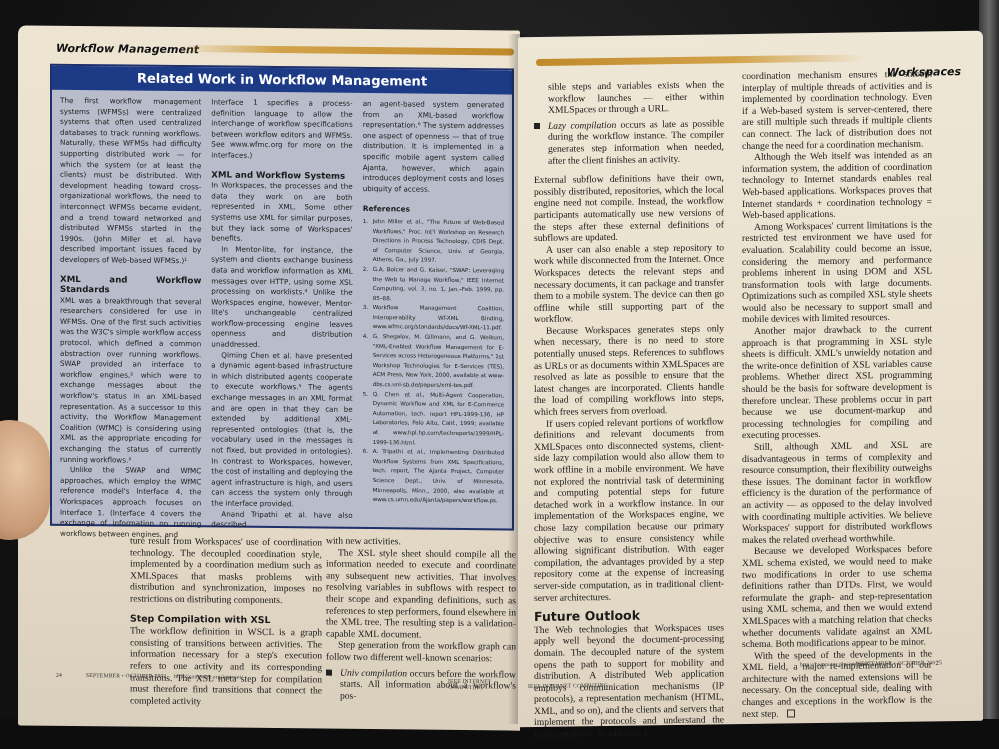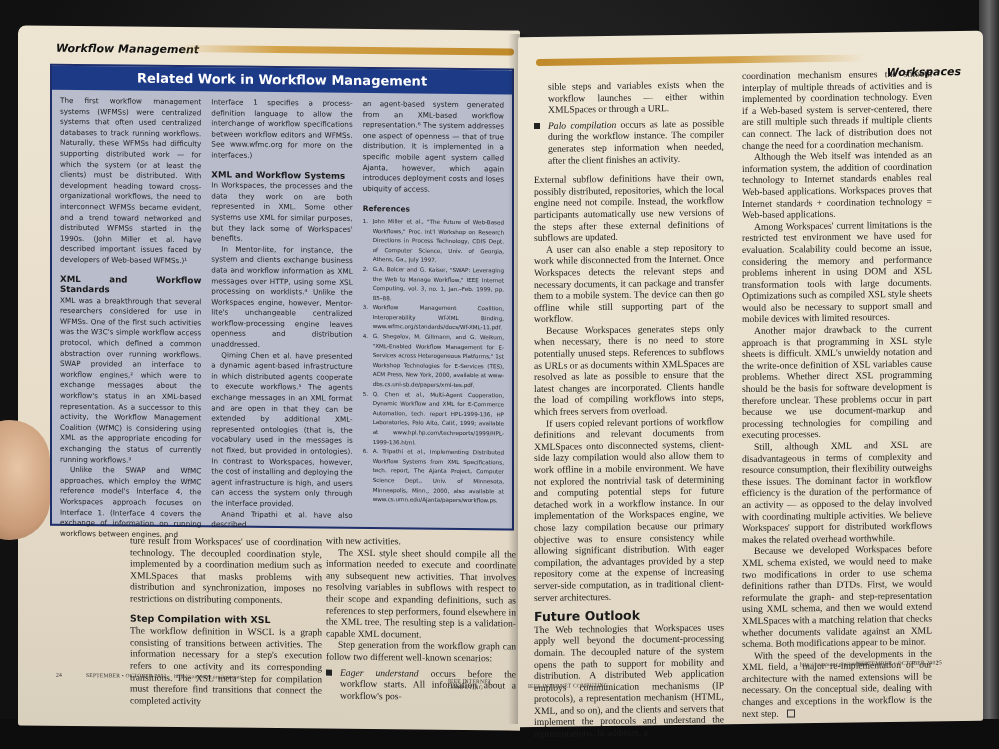--- a/index.html
+++ b/index.html
@@ -113,21 +113,21 @@
     <h3>Step Compilation with XSL</h3>
     <p>The workflow definition in WSCL is a graph consisting of transitions between activities. The information necessary for a step's execution refers to one activity and its corresponding transitions. The XSL meta step for compilation must therefore find transitions that connect the completed activity</p>
   </div>
 
   <div class="body-col" style="left:308px; top:506px; width:190px;">
     <p>with new activities.</p>
     <p class="indent">The XSL style sheet should compile all the information needed to execute and coordinate any subsequent new activities. That involves resolving variables in subflows with respect to their scope and expanding definitions, such as references to step performers, found elsewhere in the XML tree. The resulting step is a validation-capable XML document.</p>
     <p class="indent">Step generation from the workflow graph can follow two different well-known scenarios:</p>
     <div class="bullet">
       <span class="sq"></span>
-      <span><em>Eager understand</em><span> occurs before the workflow starts. All information about a workflow's pos-</span></span>
+      <span><em>Univ compilation</em><span> occurs before the workflow starts. All information about a workflow's pos-</span></span>
     </div>
   </div>
 
   <div class="folio" style="left:38px; top:646px;">24</div>
   <div class="folio" style="left:68px; top:646px;">SEPTEMBER • OCTOBER 2002</div>
   <div class="folio" style="left:156px; top:646px;">http://computer.org/internet/</div>
   <div class="folio" style="left:430px; top:648px;">IEEE INTERNET COMPUTING</div>
 </div>
 
 <div class="gutter"></div>
@@ -136,21 +136,21 @@
   <div class="gold-bar gb-right"></div>
   <div class="running-head rh-right">Workspaces</div>
 
   <div class="body-col" style="left:16px; top:44px; width:190px;">
     <div class="bullet" style="margin-top:0">
       <span class="sq" style="visibility:hidden"></span>
       <span>sible steps and variables exists when the workflow launches — either within XMLSpaces or through a URL.</span>
     </div>
     <div class="bullet">
       <span class="sq"></span>
-      <span><em>Palo compilation</em><span> occurs as late as possible during the workflow instance. The compiler generates step information when needed, after the client finishes an activity.</span></span>
+      <span><em>Lazy compilation</em><span> occurs as late as possible during the workflow instance. The compiler generates step information when needed, after the client finishes an activity.</span></span>
     </div>
     <p style="margin-top:8px">External subflow definitions have their own, possibly distributed, repositories, which the local engine need not compile. Instead, the workflow participants automatically use new versions of the steps after these external definitions of subflows are updated.</p>
     <p class="indent">A user can also enable a step repository to work while disconnected from the Internet. Once Workspaces detects the relevant steps and necessary documents, it can package and transfer them to a mobile system. The device can then go offline while still supporting part of the workflow.</p>
     <p class="indent">Because Workspaces generates steps only when necessary, there is no need to store potentially unused steps. References to subflows as URLs or as documents within XMLSpaces are resolved as late as possible to ensure that the latest changes are incorporated. Clients handle the load of compiling workflows into steps, which frees servers from overload.</p>
     <p class="indent">If users copied relevant portions of workflow definitions and relevant documents from XMLSpaces onto disconnected systems, client-side lazy compilation would also allow them to work offline in a mobile environment. We have not explored the nontrivial task of determining and computing potential steps for future detached work in a workflow instance. In our implementation of the Workspaces engine, we chose lazy compilation because our primary objective was to ensure consistency while allowing significant distribution. With eager compilation, the advantages provided by a step repository come at the expense of increasing server-side computation, as in traditional client-server architectures.</p>
     <h2>Future Outlook</h2>
     <p>The Web technologies that Workspaces uses apply well beyond the document-processing domain. The decoupled nature of the system opens the path to support for mobility and distribution. A distributed Web application employs communication mechanisms (IP protocols), a representation mechanism (HTML, XML, and so on), and the clients and servers that implement the protocols and understand the representations. In addition, a</p>
   </div>
 
   <div class="body-col" style="left:224px; top:36px; width:190px;">

